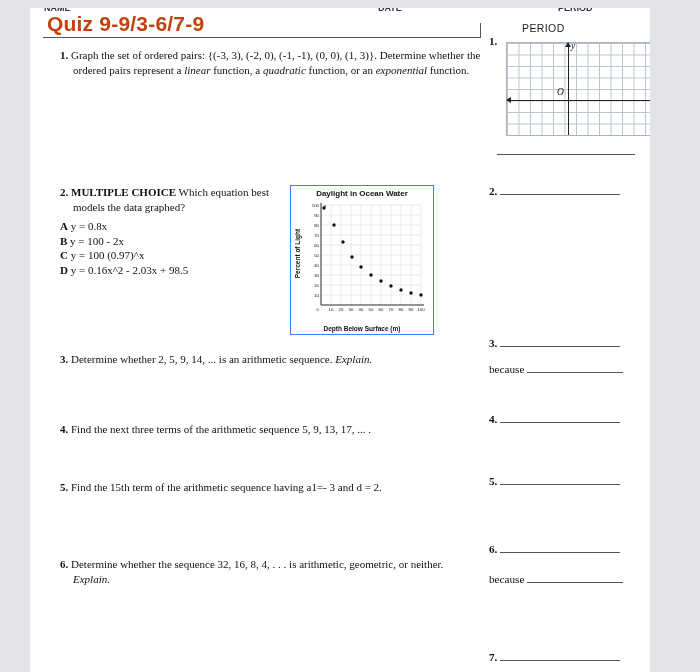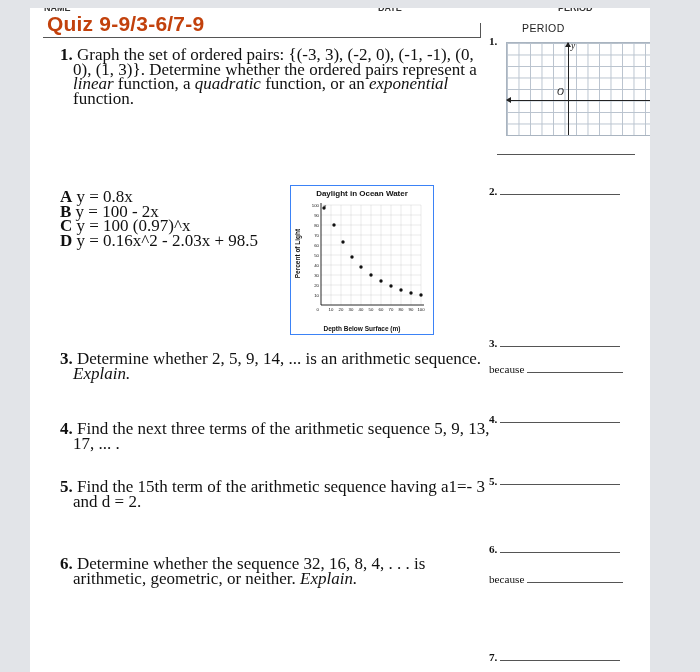--- a/index.html
+++ b/index.html
@@ -8,21 +8,21 @@
 
   .cutlabel{position:absolute;top:-5px;font:bold 9px "Liberation Sans",sans-serif;color:#333;}
   .cut-name{left:14px;} .cut-date{left:348px;} .cut-period{left:528px;}
 
   .title{position:absolute;left:17px;top:4px;font:bold 21px "Liberation Sans",sans-serif;color:#c2410c;letter-spacing:.2px;}
   .score{position:absolute;left:492px;top:14px;font:10.5px "Liberation Sans",sans-serif;color:#222;letter-spacing:.4px;}
   .score-line{display:inline-block;width:92px;height:9px;border-bottom:1px solid #555;margin-left:4px;}
   .hrule{position:absolute;left:13px;top:29px;width:437px;height:1px;background:#555;}
   .vrule{position:absolute;left:450px;top:15px;width:1px;height:15px;background:#555;}
 
-  .q{position:absolute;font-size:17px;line-height:14.5px;}
+  .q{position:absolute;font-size:11px;line-height:14.5px;}
   .hang{padding-left:13px;text-indent:-13px;}
   .qnum{font-weight:bold;}
   #q1{left:30px;top:40px;width:408px;}
   #q2{left:30px;top:177px;width:222px;}
   .choices{margin-top:5px;line-height:14.5px;}
   .choice b{font-weight:bold;}
   #q3{left:30px;top:344px;width:430px;}
   #q4{left:30px;top:414px;width:430px;}
   #q5{left:30px;top:472px;width:430px;}
   #q6{left:30px;top:549px;width:402px;}
@@ -95,20 +95,24 @@
     <div class="arr arr-up"></div>
     <div class="arr arr-left"></div>
     <div class="arr arr-right"></div>
     <span class="glabel gl-y">y</span>
     <span class="glabel gl-x">x</span>
     <span class="glabel gl-o">O</span>
   </div>
   <div class="graph-line"></div>
 
   <div class="q" id="q2">
+    <div class="hang">
+      <span class="qnum">2.</span>
+      <b>MULTIPLE CHOICE</b><span> Which equation best models the data graphed?</span>
+    </div>
     <div class="choices">
       <div class="choice"><b>A</b> <span>y = 0.8x</span></div>
       <div class="choice"><b>B</b> <span>y = 100 - 2x</span></div>
       <div class="choice"><b>C</b> <span>y = 100 (0.97)^x</span></div>
       <div class="choice"><b>D</b> <span>y = 0.16x^2 - 2.03x + 98.5</span></div>
     </div>
   </div>
 
   <div class="chart">
     <div class="chart-title">Daylight in Ocean Water</div>

